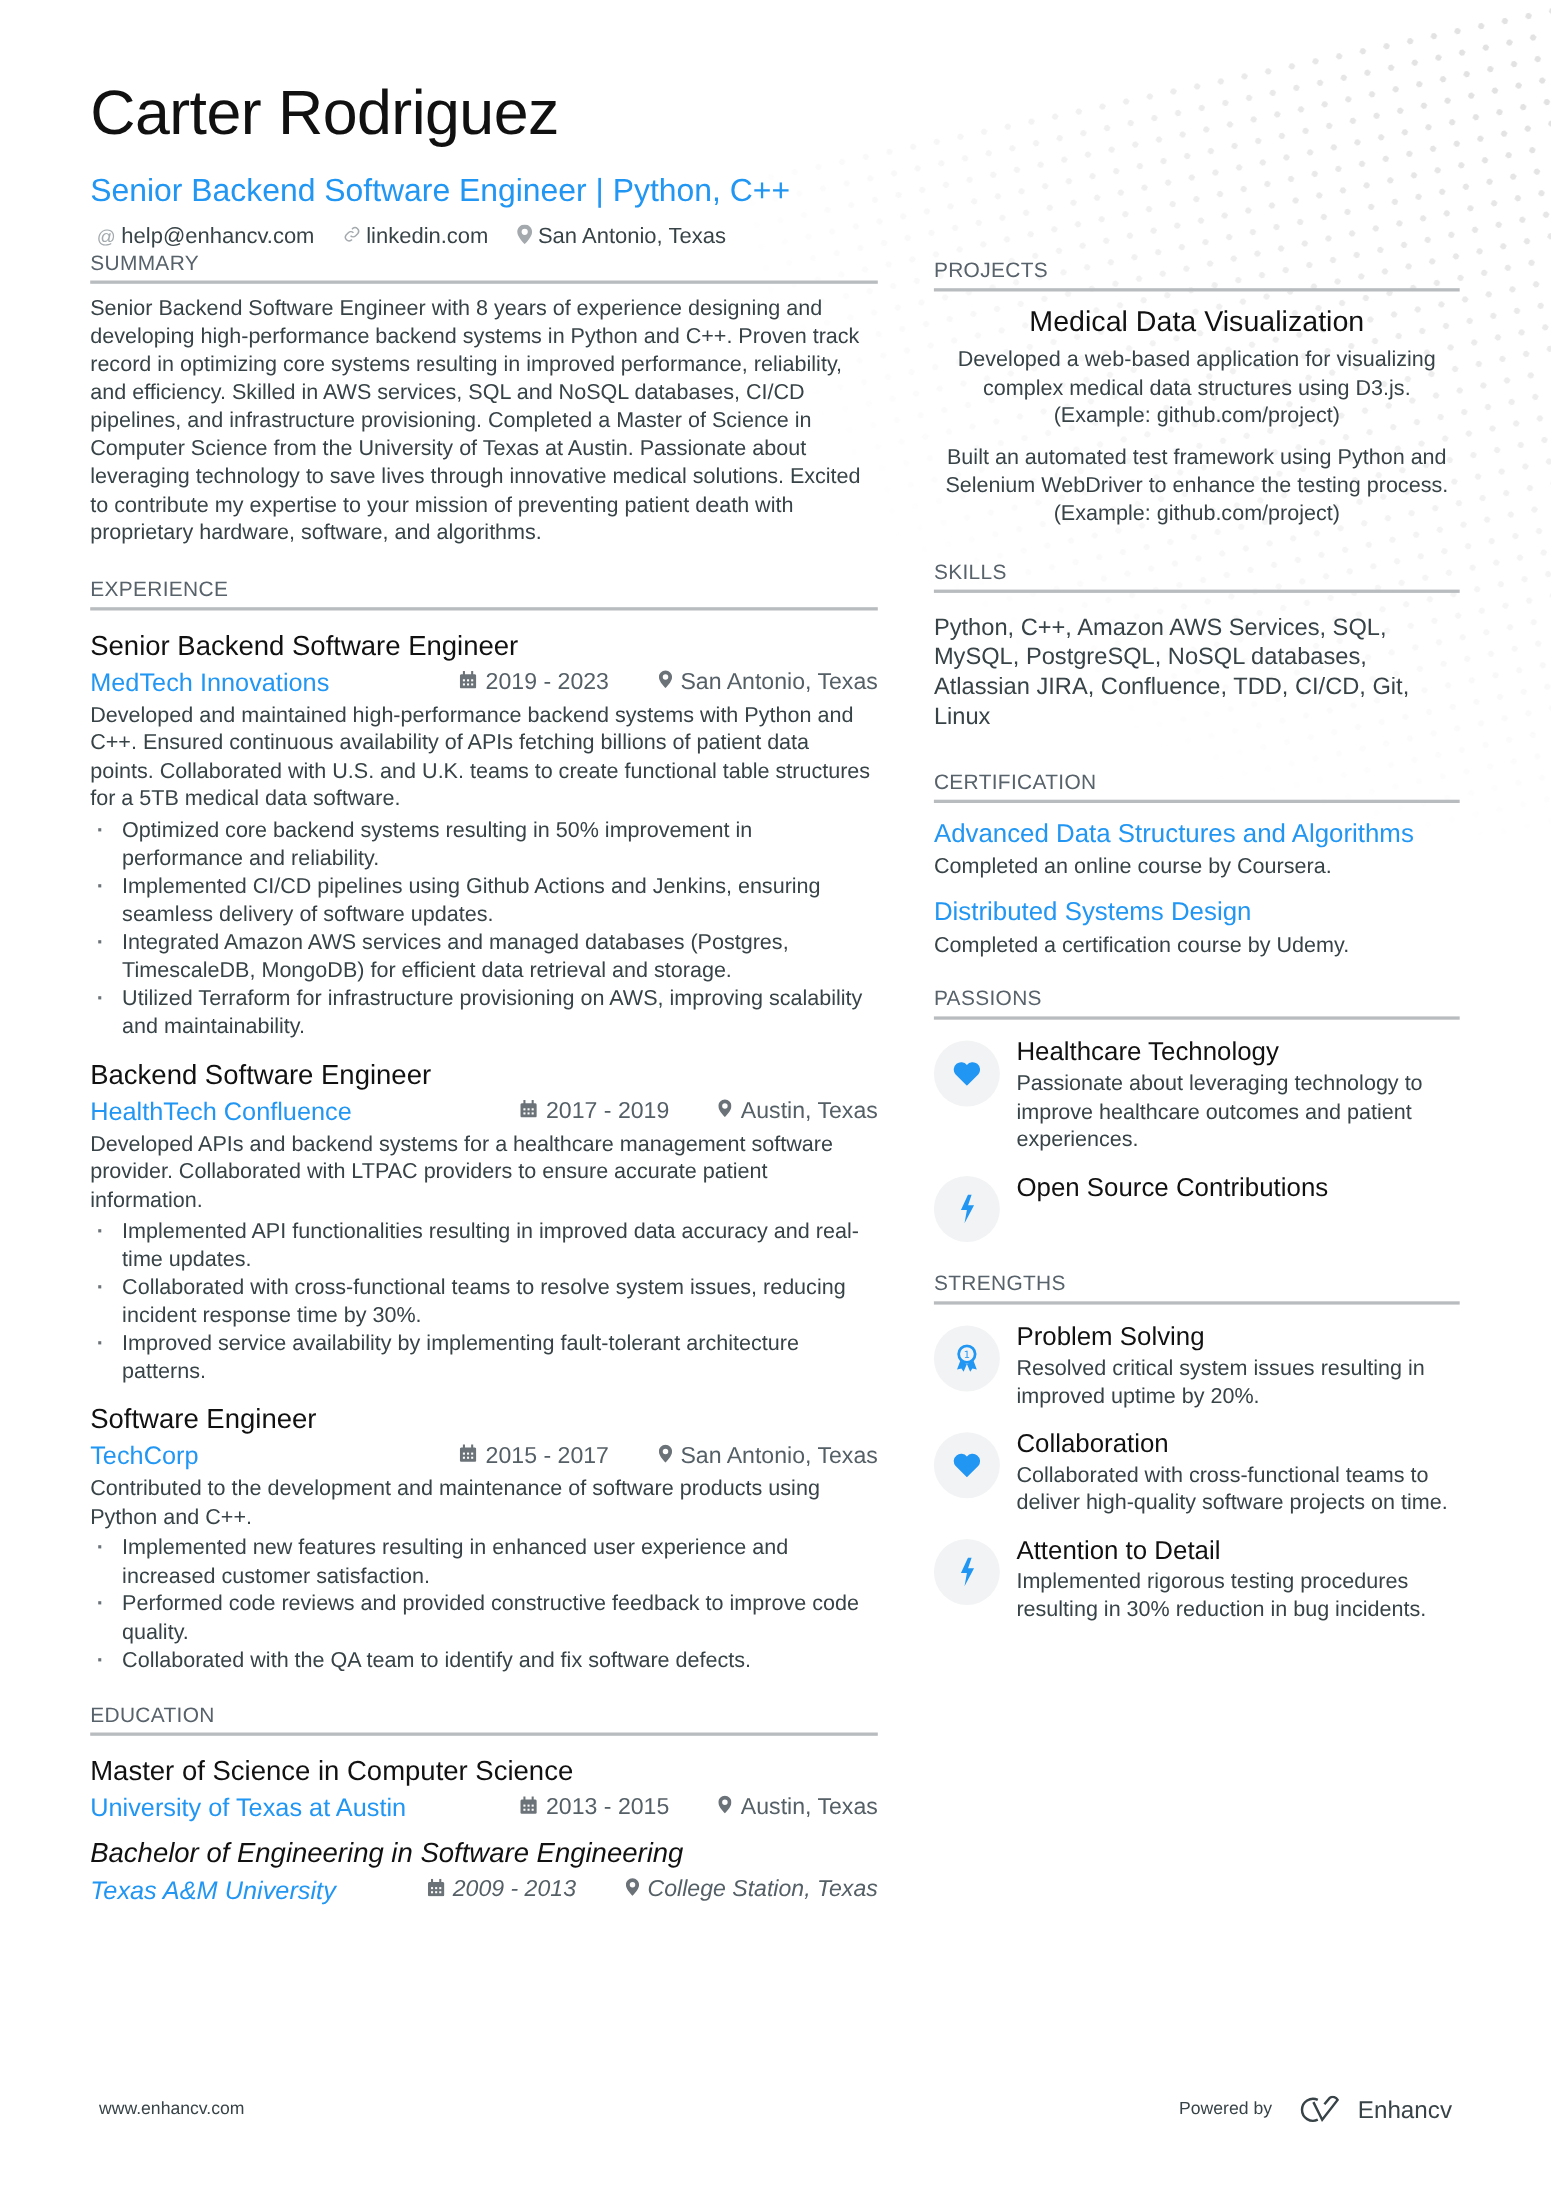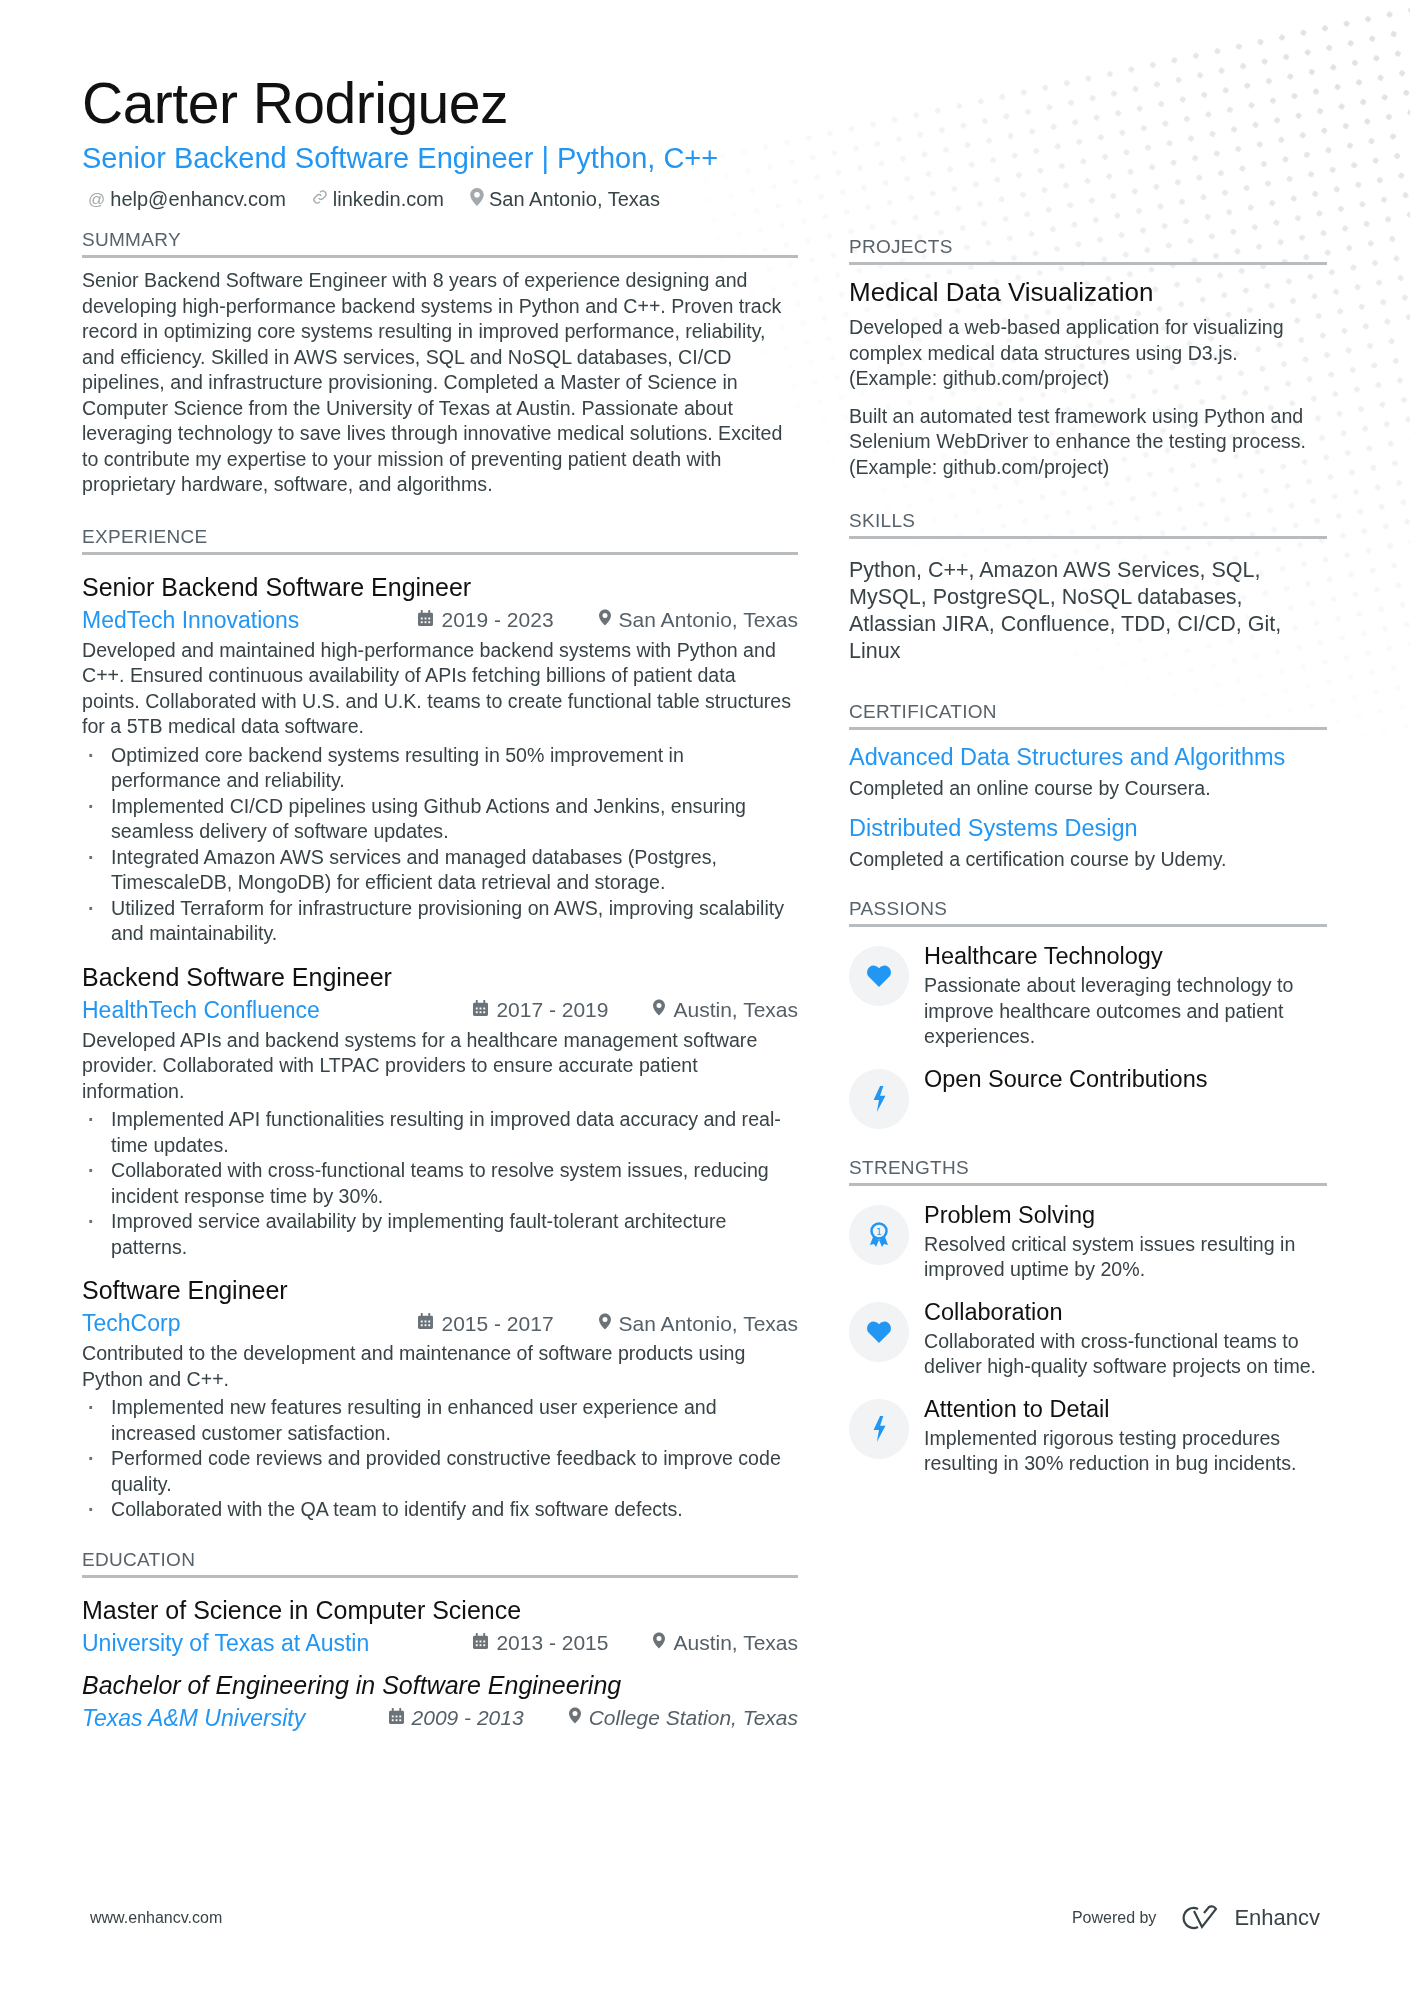--- a/index.html
+++ b/index.html
@@ -17,21 +17,21 @@
     -webkit-mask-image: radial-gradient(ellipse at 100% 0%, rgba(0,0,0,1) 10%, rgba(0,0,0,0.5) 40%, rgba(0,0,0,0) 72%);
     mask-image: radial-gradient(ellipse at 100% 0%, rgba(0,0,0,1) 10%, rgba(0,0,0,0.5) 40%, rgba(0,0,0,0) 72%);
     transform: rotate(-12deg);
     transform-origin: 100% 0;
     z-index: 0;
   }
   .page { position: relative; z-index: 1; }
 
   .header { position: absolute; left: 82px; top: 70px; }
   .name { font-size: 57px; color: #111; font-weight: 400; letter-spacing: -0.5px; line-height: 66px; }
-  .title { font-size: 29px; color: #2196f3; line-height: 36px; margin-top: 4px; }
+  .title { font-size: 29px; color: #2196f3; line-height: 36px; margin-top: 20px; }
   .contacts { display: flex; gap: 26px; margin-top: 12px; font-size: 20px; color: #384347; padding-left: 6px; }
   .contact { display: flex; align-items: center; gap: 5px; }
   .contact .ic { color: #a3a9ad; font-size: 17px; }
 
   .col-left { position: absolute; left: 82px; top: 229px; width: 716px; }
   .col-right { position: absolute; left: 849px; top: 236px; width: 478px; }
 
   .section-title {
     font-size: 19px; color: #58626a; letter-spacing: 0.3px; text-transform: uppercase;
     padding-bottom: 4px; border-bottom: 3px solid #b9bcbf; margin-bottom: 10px;
@@ -42,21 +42,21 @@
   .job-title { font-size: 25px; color: #111; line-height: 32px; }
   .job-meta { display: flex; align-items: center; margin-top: 4px; font-size: 21px; }
   .company { color: #2196f3; font-size: 23px; flex: 1; }
   .meta-item { display: flex; align-items: center; gap: 8px; color: #555f66; margin-left: 26px; padding-left: 19px; }
   .meta-item .ic { color: #6b7379; font-size: 17px; }
   .job-desc { font-size: 19.6px; line-height: 25.5px; margin-top: 4px; }
   .bullets { list-style: none; margin-top: 3px; }
   .bullets li { position: relative; padding-left: 29px; font-size: 19.6px; line-height: 25.5px; }
   .bullets li::before { content: "·"; position: absolute; left: 6px; top: 0; color: #6b7379; font-weight: bold; }
 
-  .proj { margin-top: 8px; }
+  .proj { margin-top: 8px; text-align: center; }
   .proj-title { font-size: 26px; color: #111; line-height: 34px; }
   .proj-desc { font-size: 19.6px; line-height: 25.5px; margin-top: 6px; }
 
   .skills { font-size: 21.5px; line-height: 27px; margin-top: 18px; }
 
   .cert { margin-top: 12px; }
   .cert-title { color: #2196f3; font-size: 23.5px; line-height: 30px; }
   .cert-desc { font-size: 19.6px; line-height: 26px; margin-top: 3px; }
 
   .iconitem { display: flex; margin-top: 14px; }

